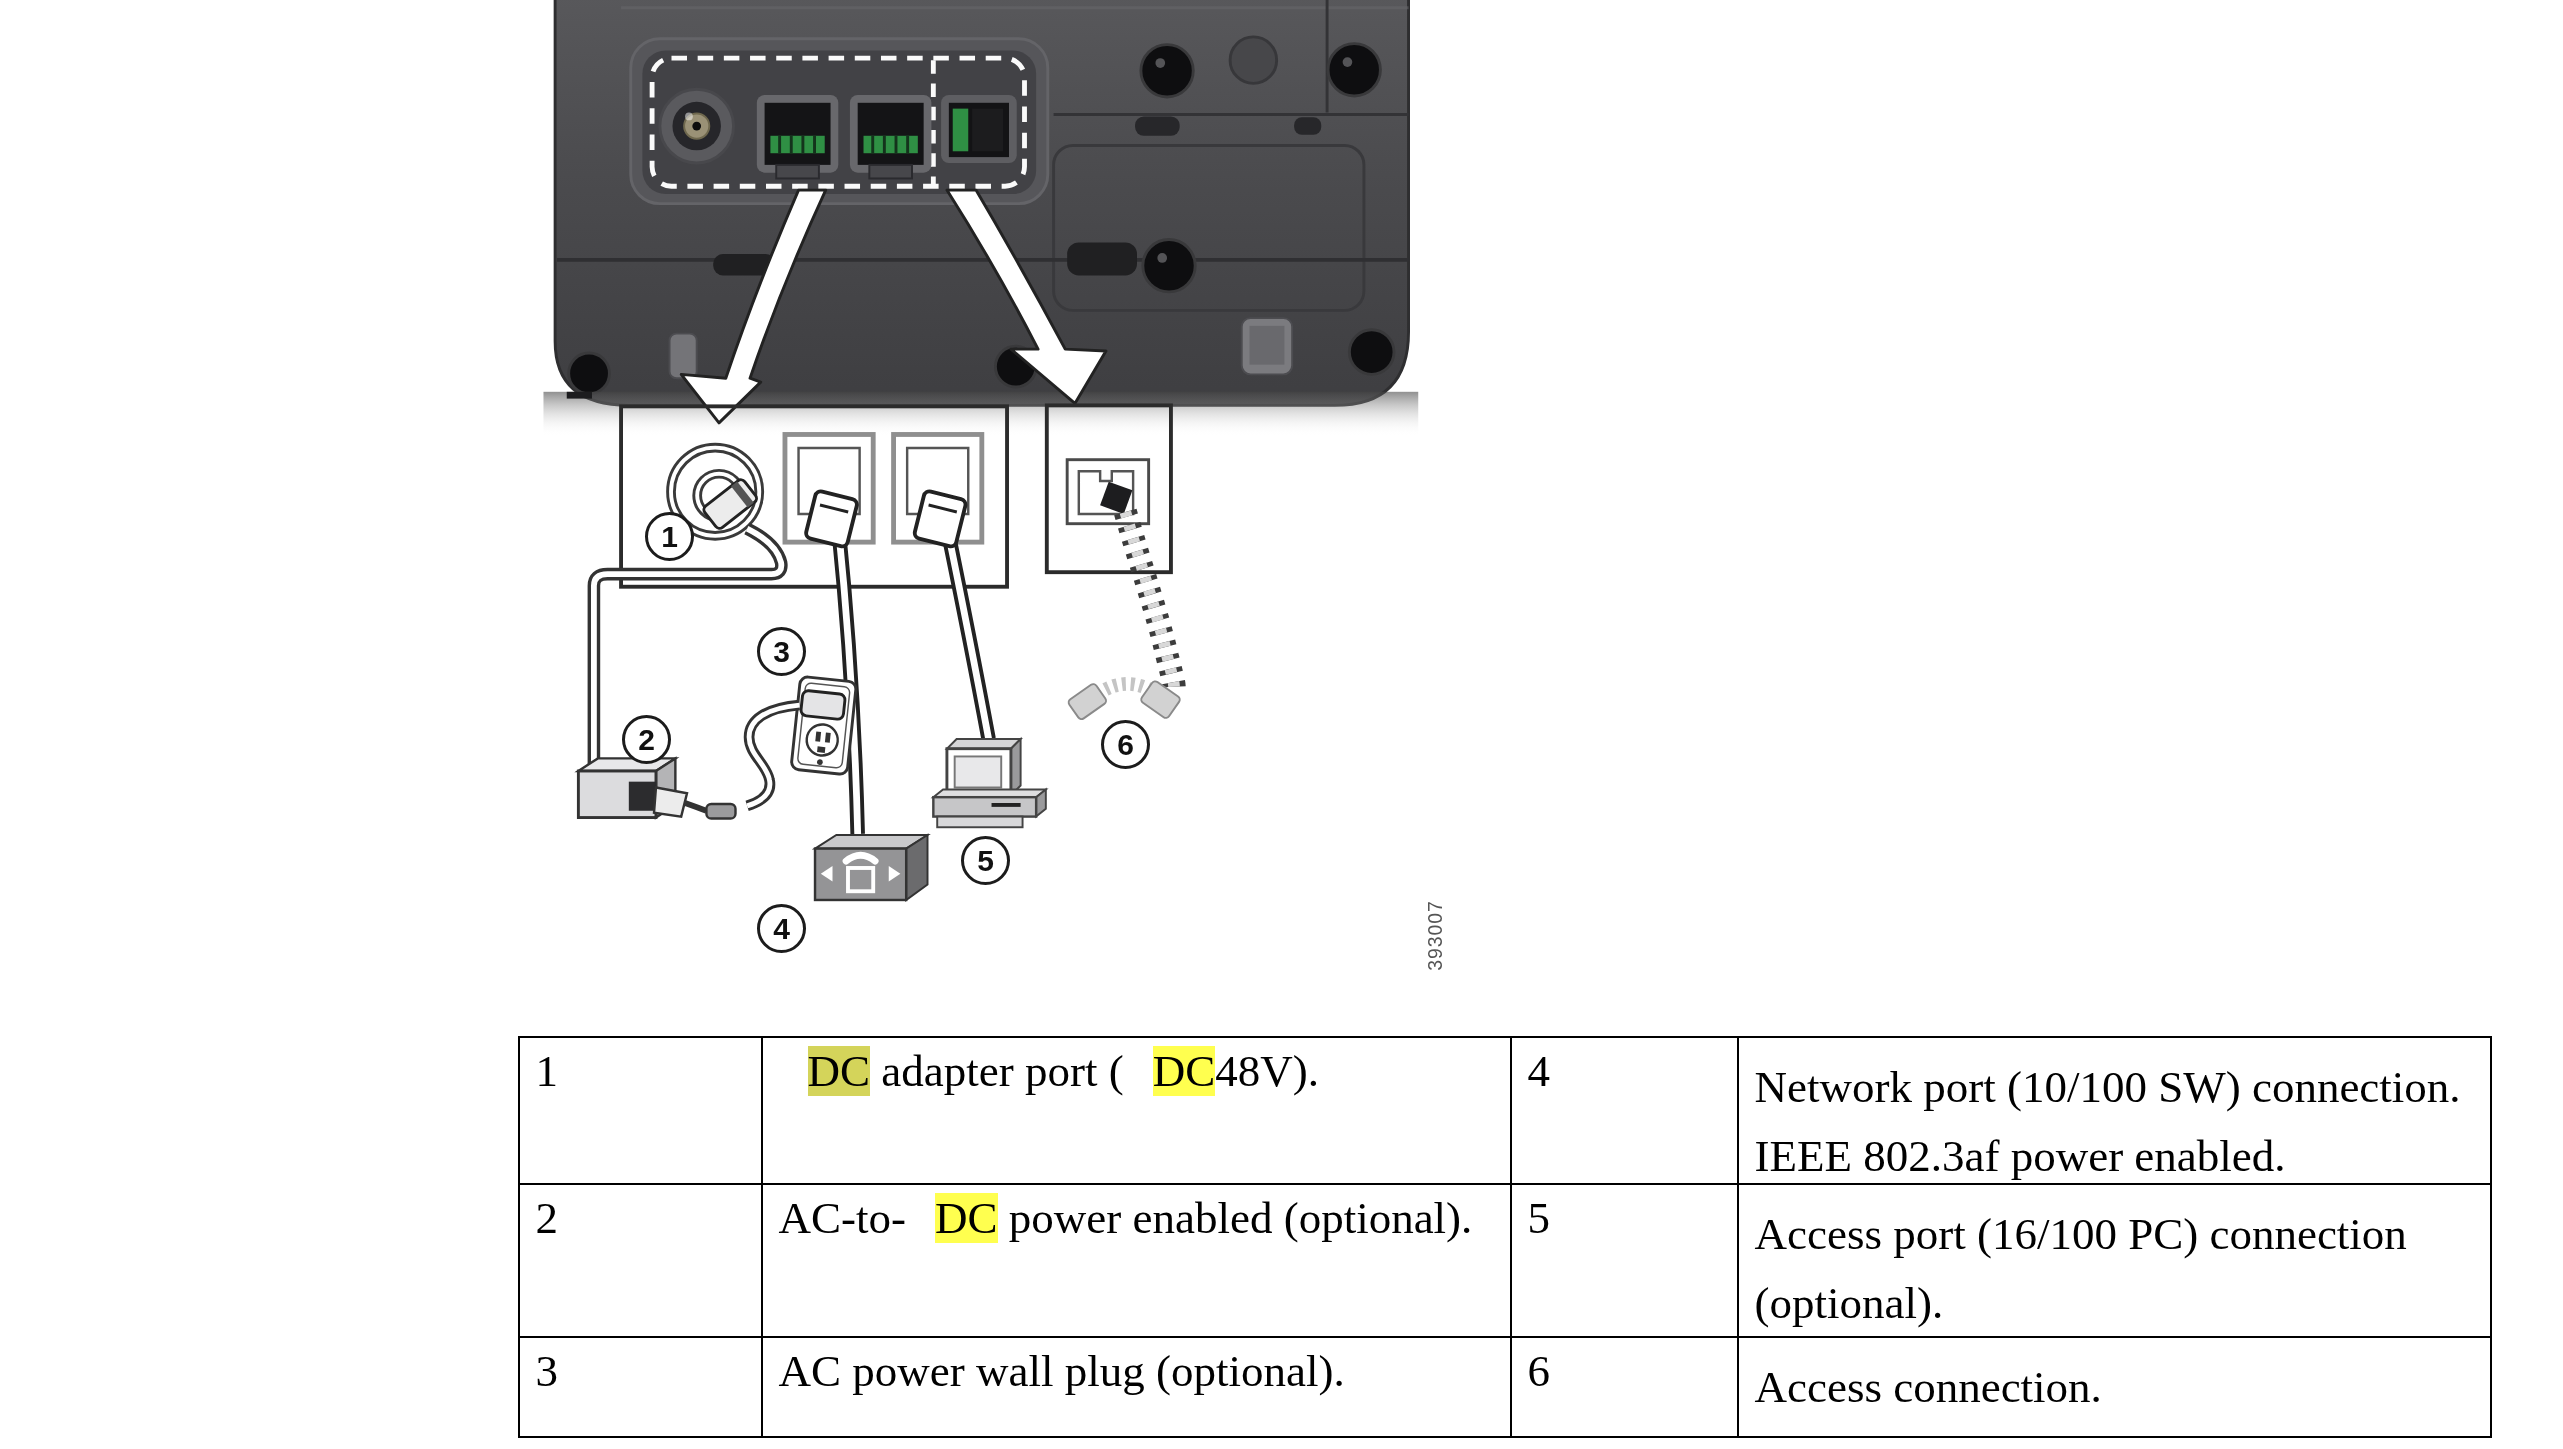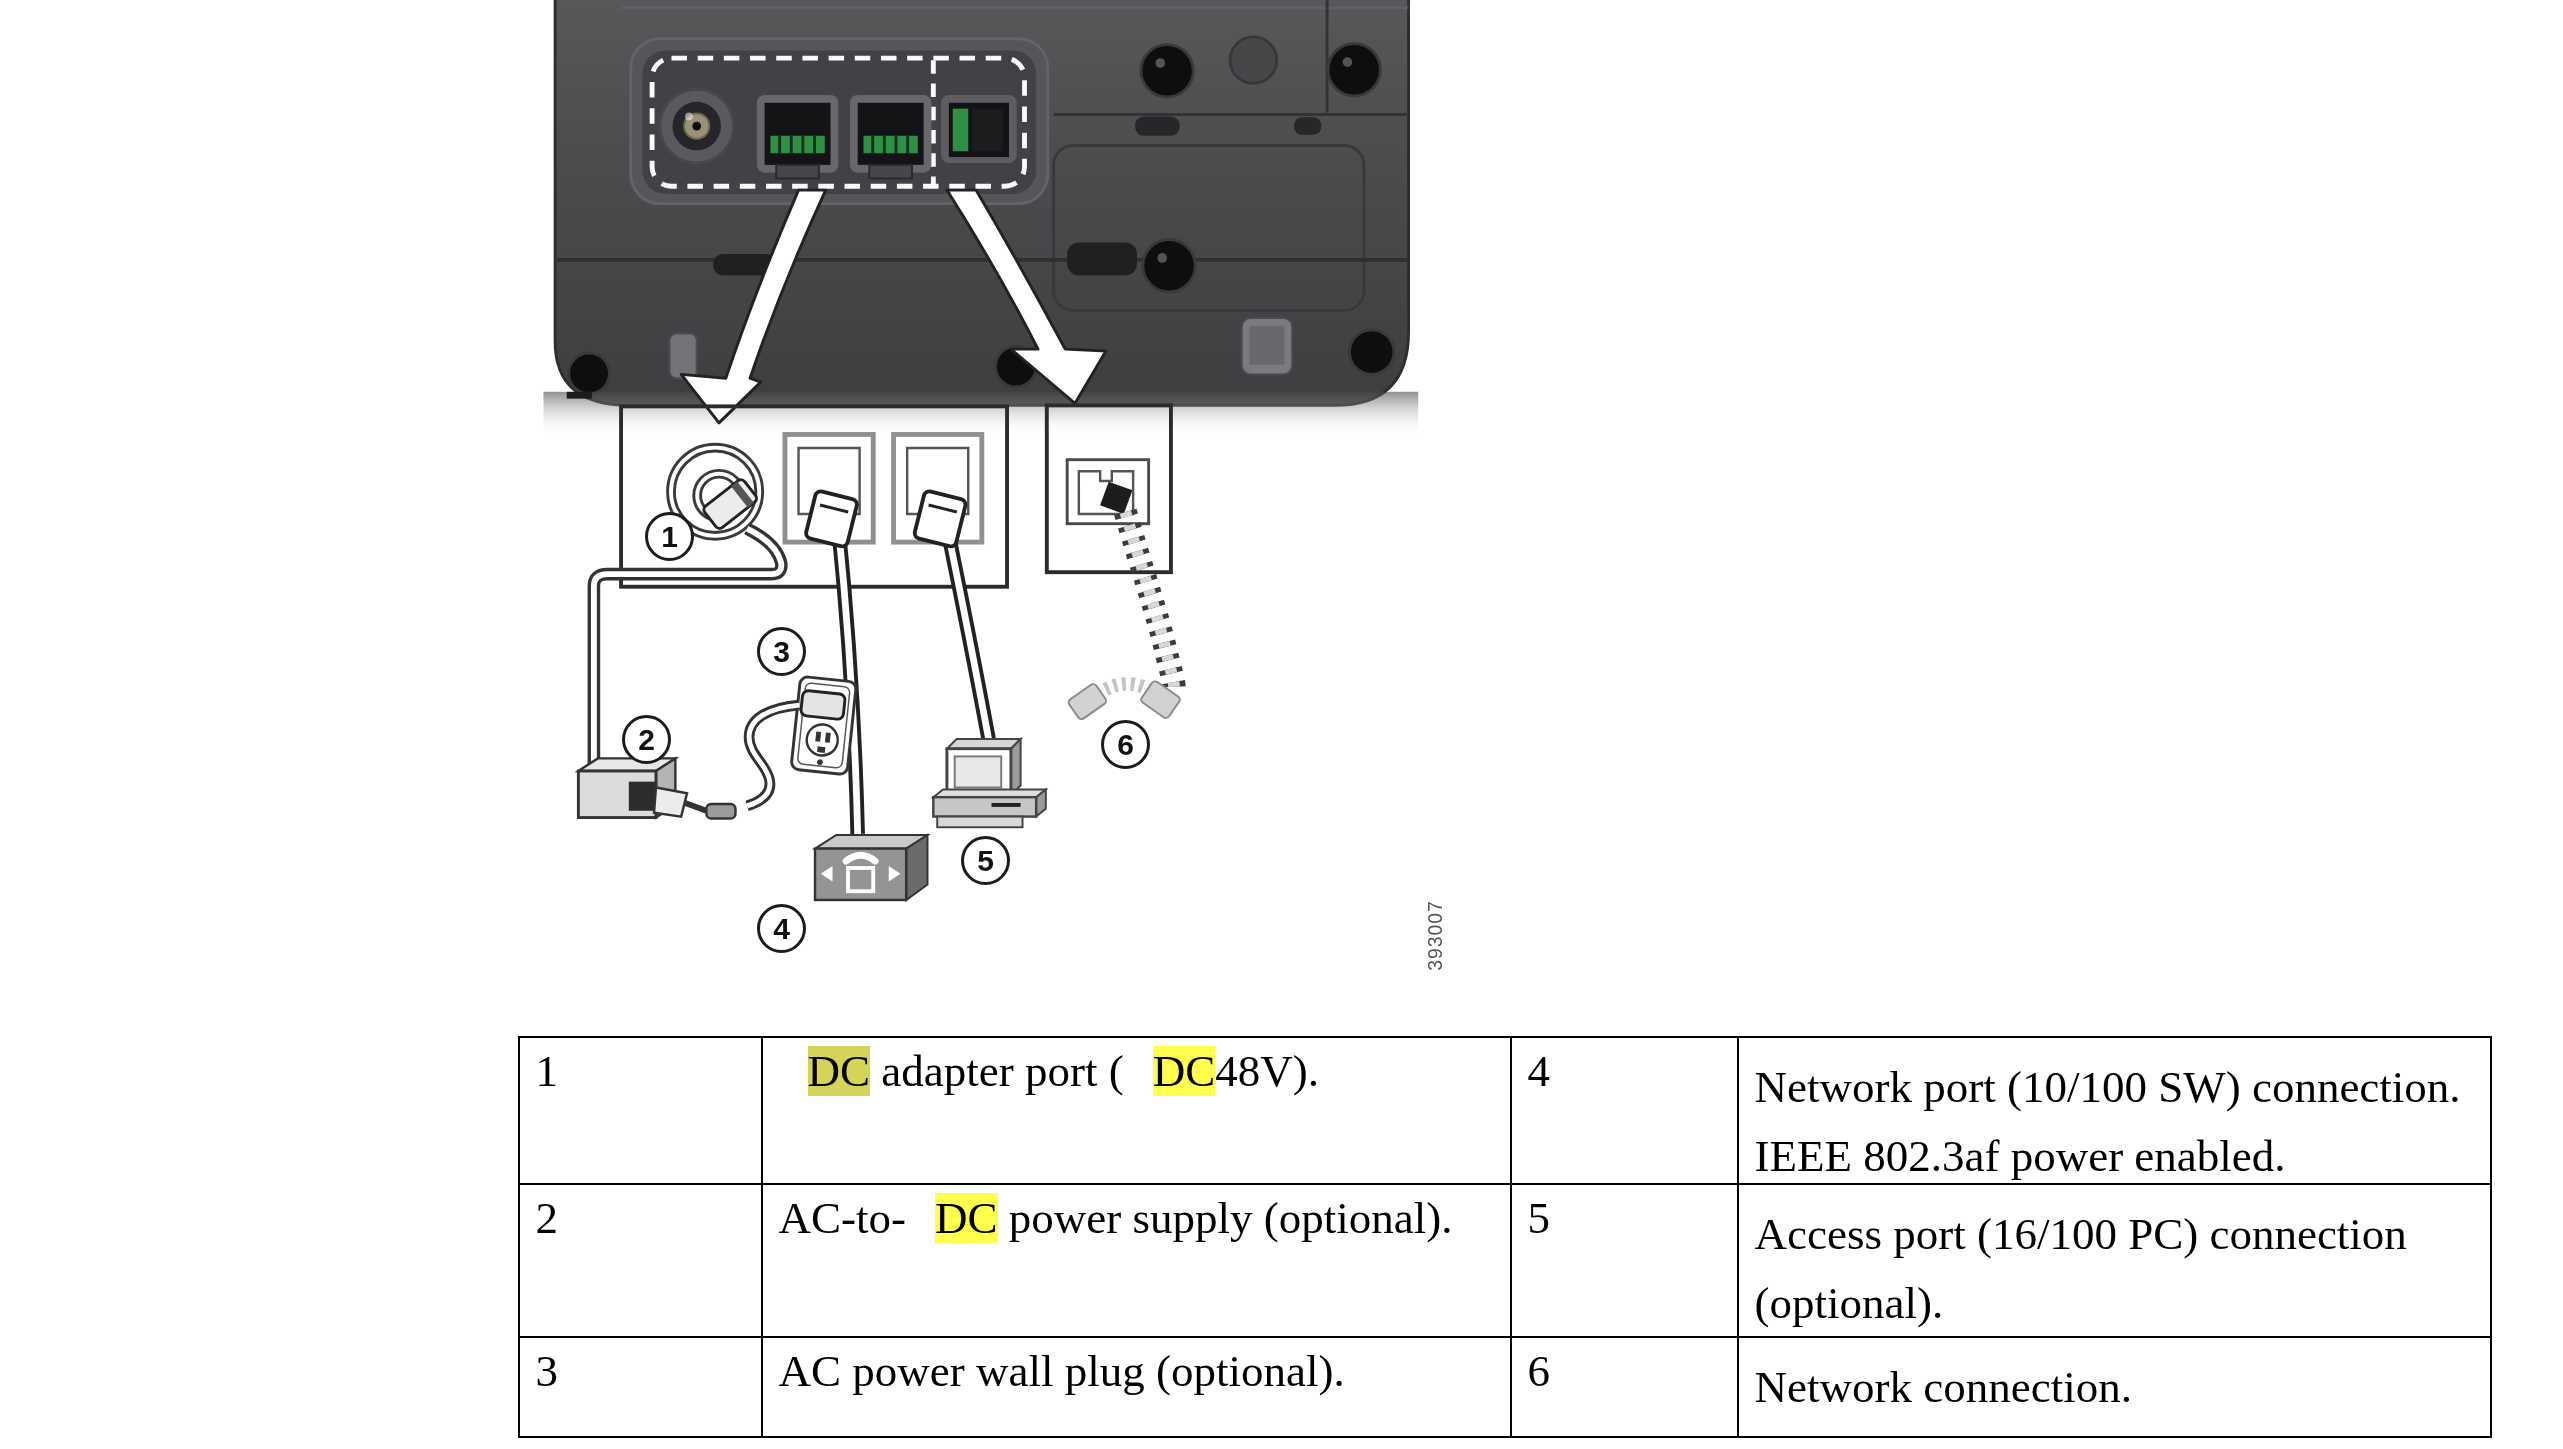--- a/index.html
+++ b/index.html
@@ -263,35 +263,35 @@
       </td>
       <td class="numcell"><span>4</span></td>
       <td>
         <span class="dline">Network port (10/100 SW) connection.</span>
         <span class="dline">IEEE 802.3af power enabled.</span>
       </td>
     </tr>
     <tr style="height:153px;">
       <td class="numcell"><span>2</span></td>
       <td>
-        <span>AC-to-</span><span class="hl" style="background-color: rgb(255, 255, 79);">DC</span><span> power supply (optional).</span>
+        <span>AC-to-</span><span class="hl" style="background-color: rgb(255, 255, 79);">DC</span><span> power enabled (optional).</span>
       </td>
       <td class="numcell"><span>5</span></td>
       <td>
         <span class="dline">Access port (16/100 PC) connection</span>
         <span class="dline">(optional).</span>
       </td>
     </tr>
     <tr style="height:100px;">
       <td class="numcell"><span>3</span></td>
       <td>
         <span>AC power wall plug (optional).</span>
       </td>
       <td class="numcell"><span>6</span></td>
       <td>
-        <span class="dline">Network connection.</span>
+        <span class="dline">Access connection.</span>
       </td>
     </tr>
   </tbody>
     </table>
 
 </div>
 
 
 </body></html>

